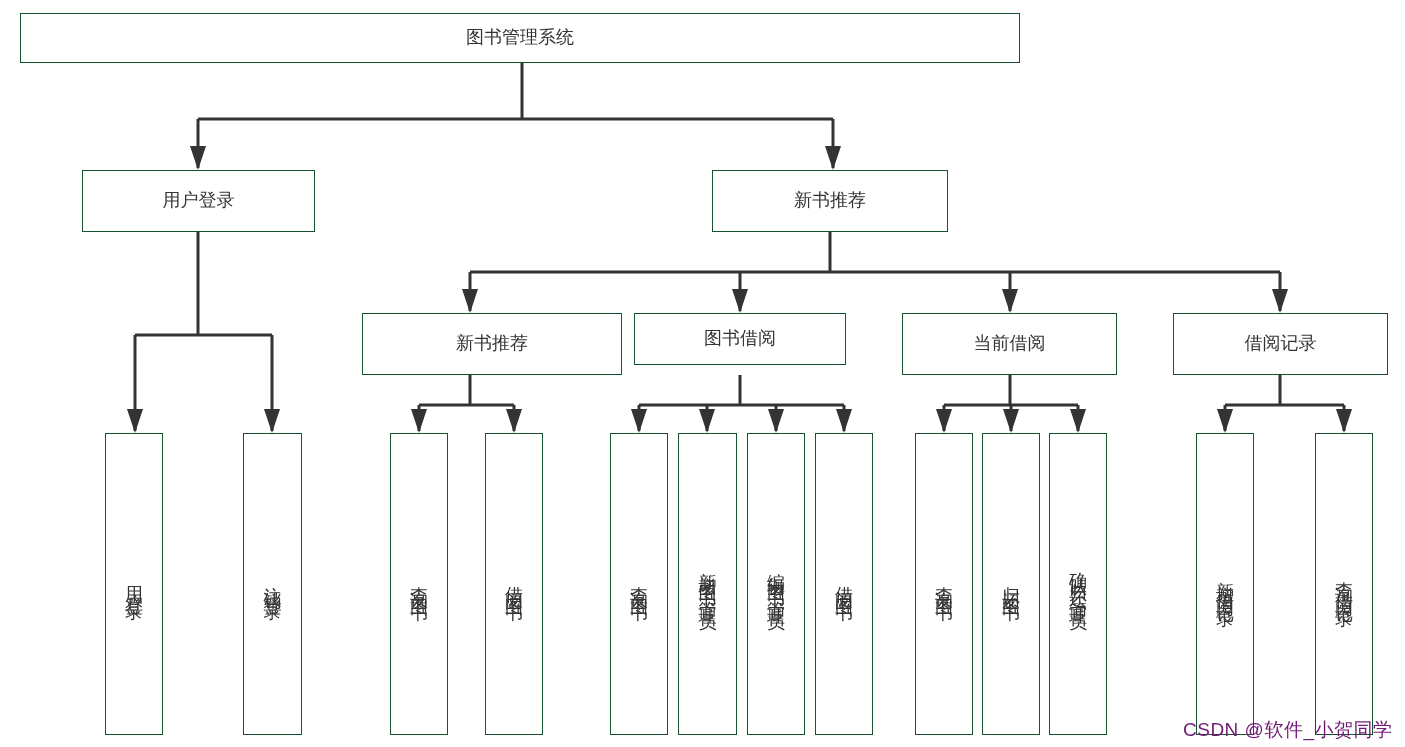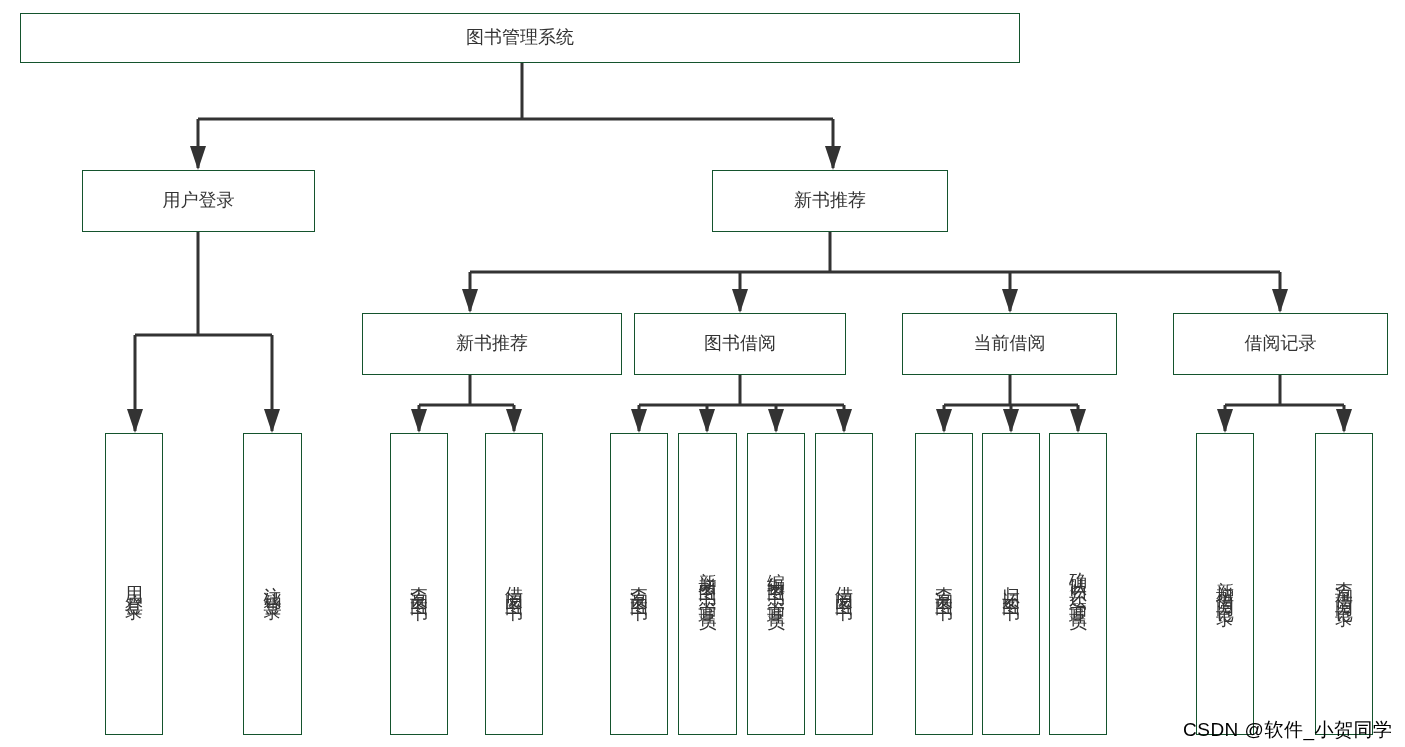--- a/index.html
+++ b/index.html
@@ -17,21 +17,21 @@
     writing-mode:vertical-rl;text-orientation:mixed;
     letter-spacing:0.32em;white-space:normal;line-height:1.0;
   }
   
   .b-root{left:20px;top:13px;width:1000px;height:50px;}
   
   .b-login{left:82px;top:170px;width:233px;height:62px;}
   .b-mgmt{left:712px;top:170px;width:236px;height:62px;}
   
   .b-newbook{left:362px;top:313px;width:260px;height:62px;}
-  .b-borrow{left:634px;top:313px;width:212px;height:62px;}
+  .b-borrow{left:634px;top:313px;width:212px;height:52px;}
   .b-current{left:902px;top:313px;width:215px;height:62px;}
   .b-records{left:1173px;top:313px;width:215px;height:62px;}
   
   .leaf{top:433px;height:302px;width:58px;}
   .l-login0{left:105px;}
   .l-login1{left:243px;width:59px;}
   .l-nb0{left:390px;}
   .l-nb1{left:485px;}
   .l-bw0{left:610px;}
   .l-bw1{left:678px;width:59px;}
@@ -115,15 +115,15 @@
   <div class="node leaf l-bw2">编辑图书（管理员）</div>
   <div class="node leaf l-bw3">借阅图书</div>
 
   <div class="node leaf l-cu0">查询图书</div>
   <div class="node leaf l-cu1">归还图书</div>
   <div class="node leaf l-cu2">确认归还（管理员）</div>
 
   <div class="node leaf l-re0">新增借阅记录</div>
   <div class="node leaf l-re1">查询借阅记录</div>
 
-  <div class="watermark" style="color: #000000;">CSDN @软件_小贺同学</div>
+  <div class="watermark" style="color: #701a75;">CSDN @软件_小贺同学</div>
 
 </div>
 
 </body></html>

